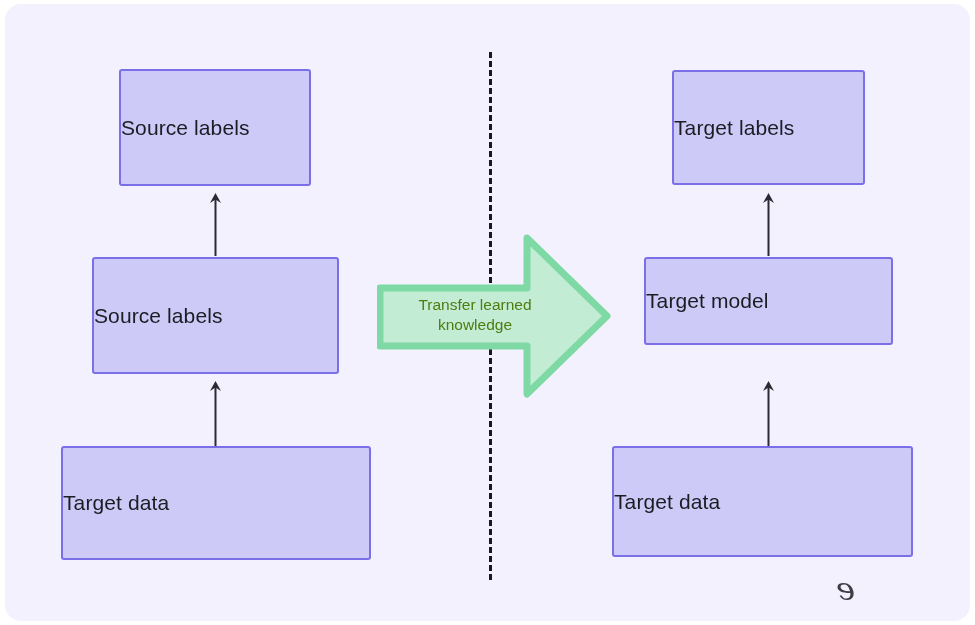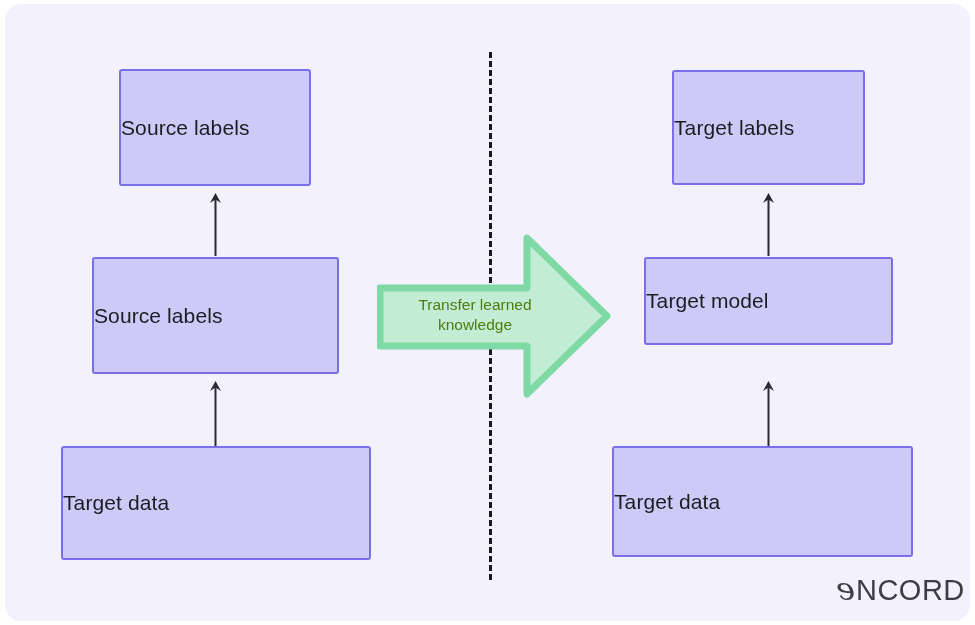--- a/index.html
+++ b/index.html
@@ -173,17 +173,16 @@
         <path d="M8.5 1 L14 11 L8.5 7.4 L3 11 Z" fill="#2a2a33"></path>
       </svg>
     </div>
 
     <div class="node" style="left:607px; top:442px; width:301px; height:111px;">
       <span>Target data</span>
     </div>
 
     <div id="logo">
       <span id="logo-e">e</span>
-      <span id="logo-word">NCORD</span>
     </div>
 
   </div>
 </div>
 
 </body></html>

